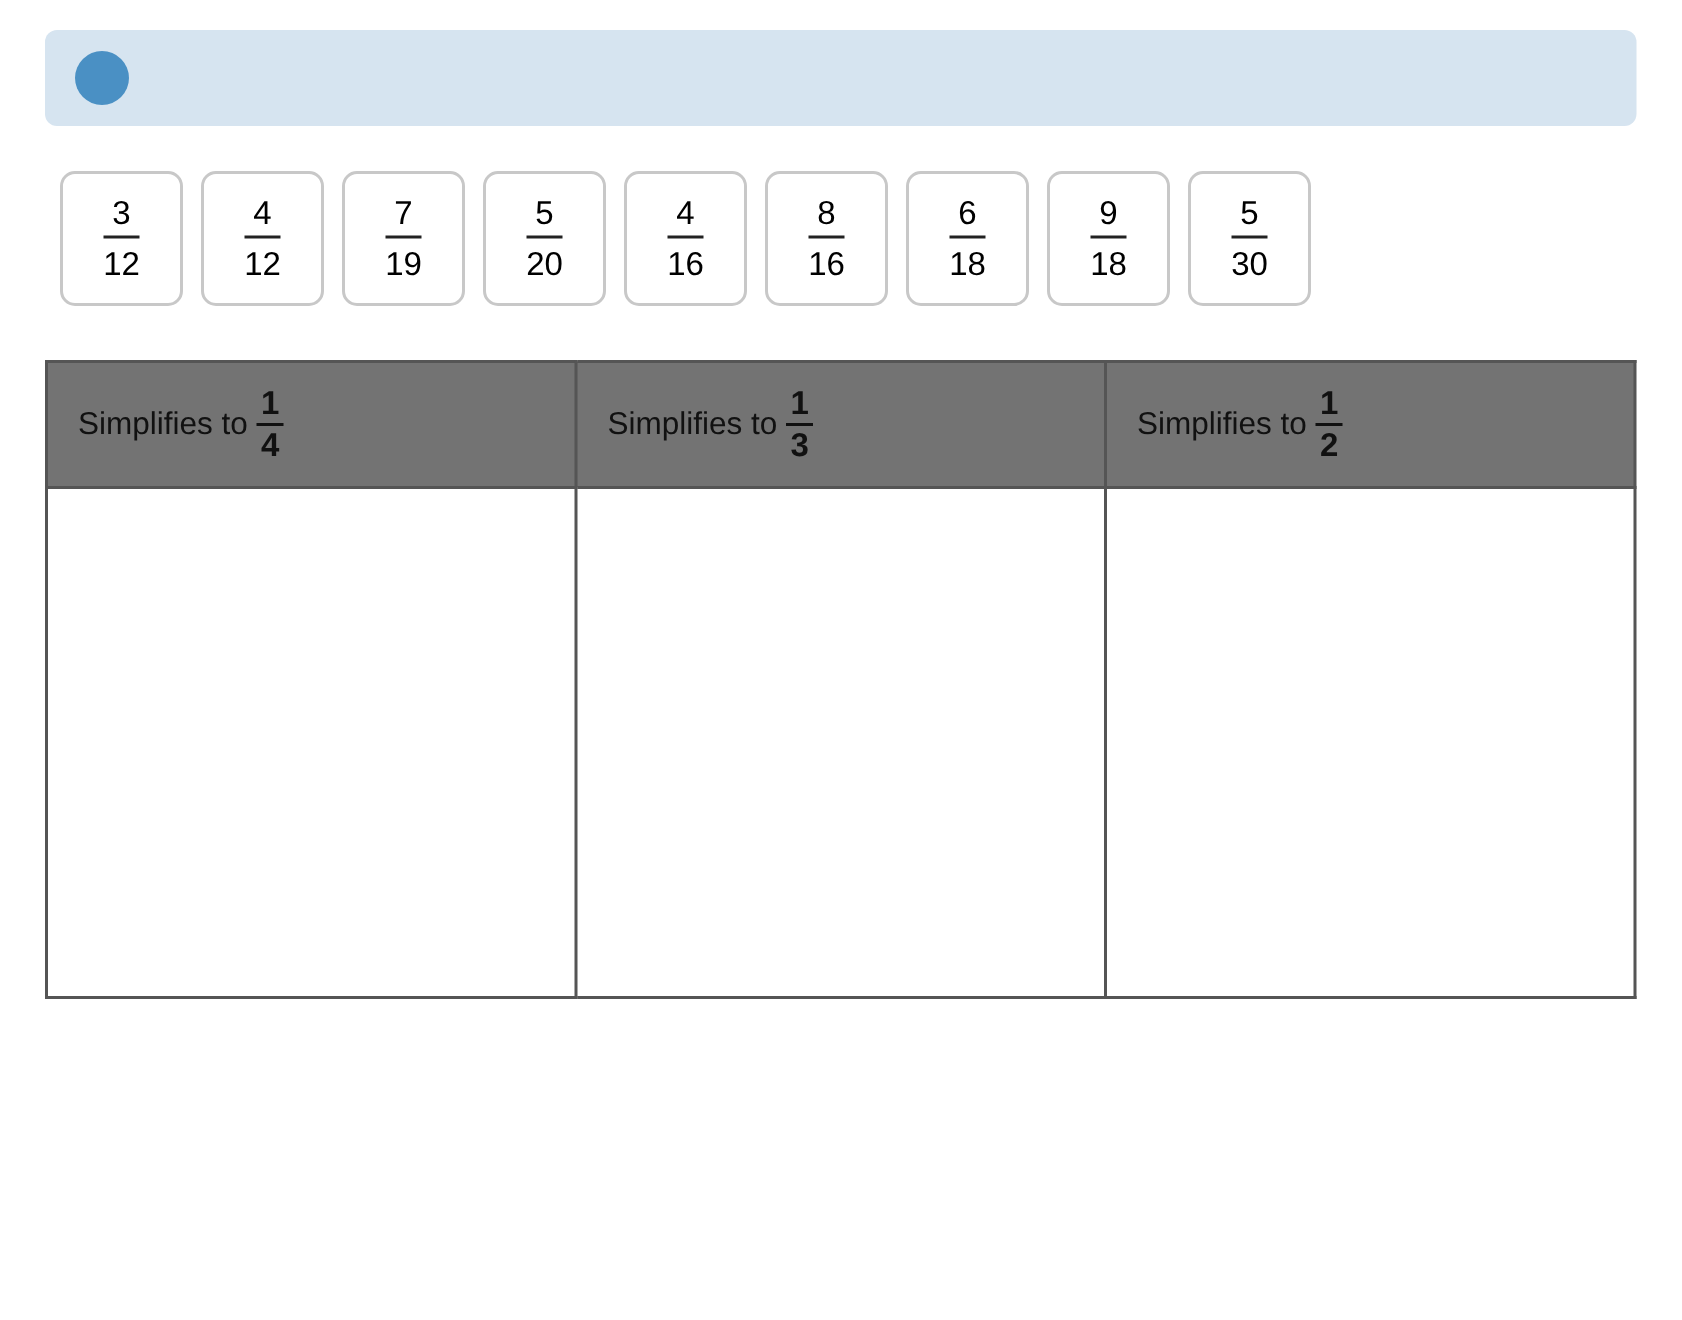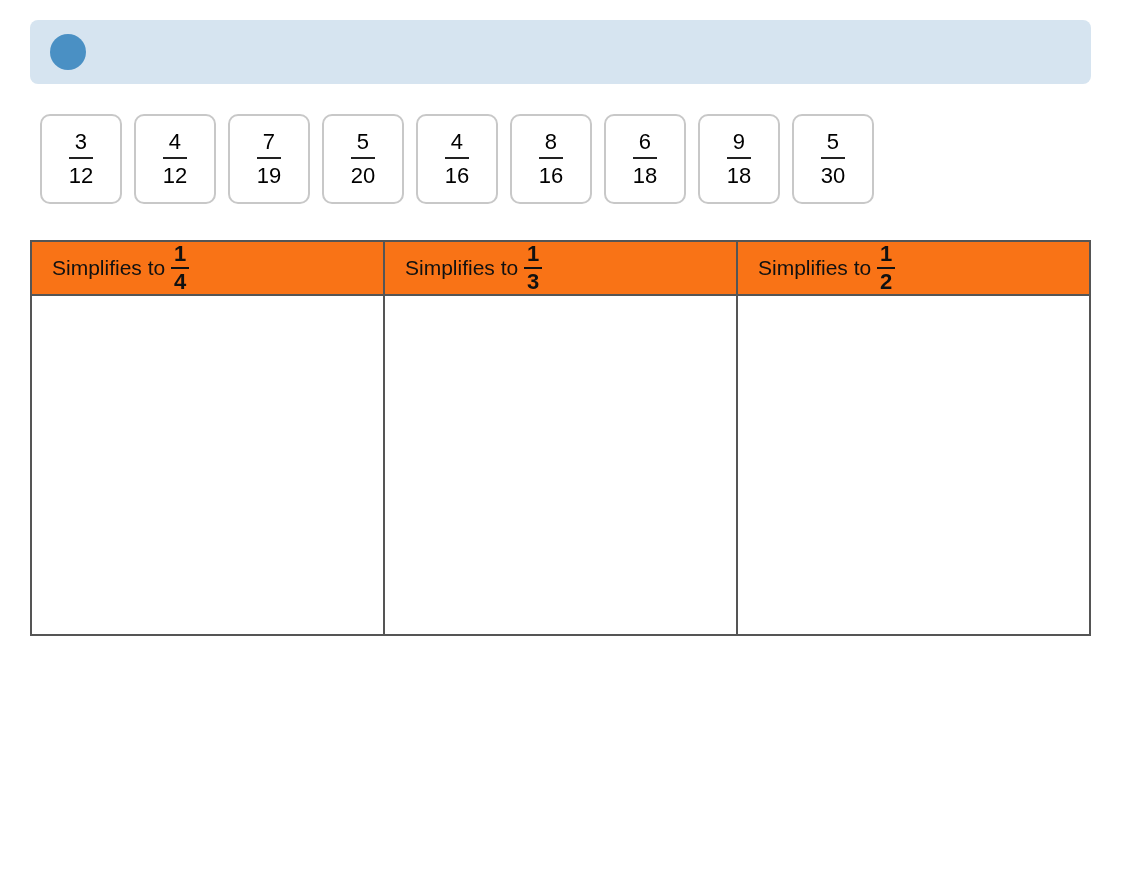--- a/index.html
+++ b/index.html
@@ -83,23 +83,23 @@
       min-width: 24px;
     }
 
     .sort-table {
       width: 100%;
       border-collapse: collapse;
       border: 2px solid #555;
     }
 
     .sort-table th {
-      background: #f97316;
+      background: #737373;
       border: 2px solid #555;
-      padding: 0 20px;
+      padding: 15px 20px;
       font-size: 21px;
       font-weight: normal;
       color: #111;
       text-align: left;
       vertical-align: middle;
     }
 
     .sort-table td {
       border: 2px solid #555;
       height: 340px;

